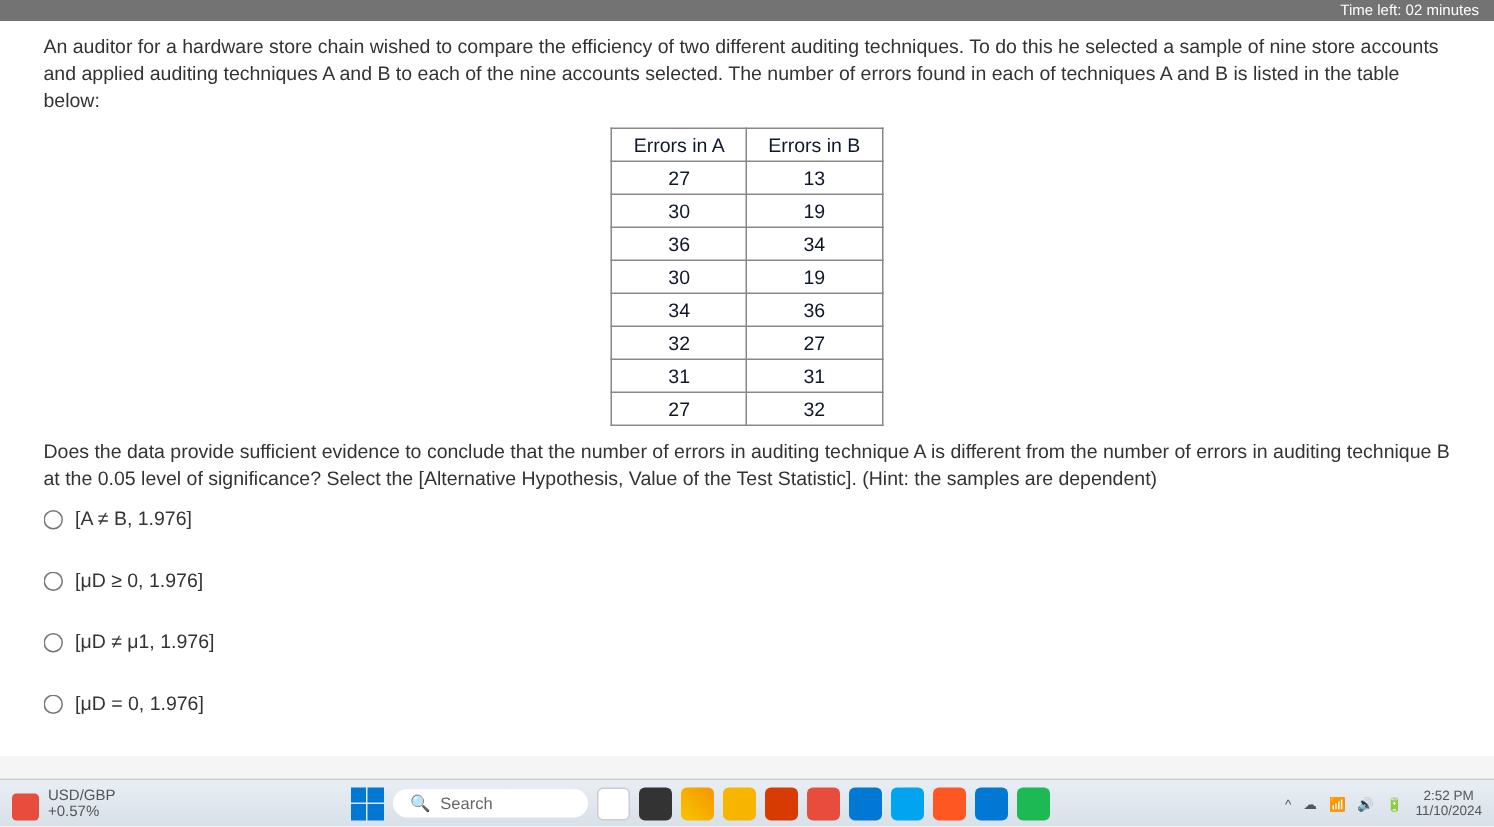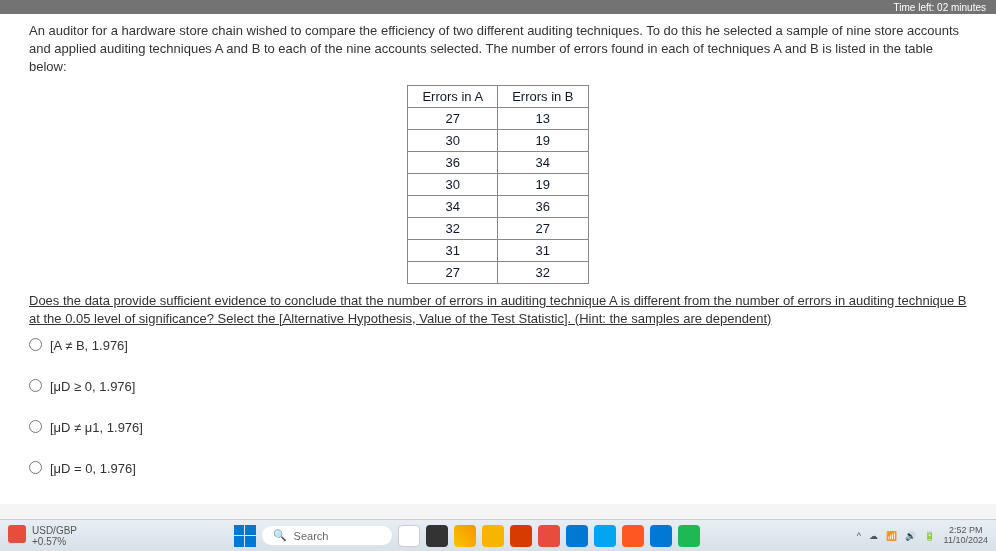--- a/index.html
+++ b/index.html
@@ -41,28 +41,27 @@
       text-align: center;
       font-weight: normal;
       color: #0f172a;
       font-size: 13px;
     }
     .data-table th { font-weight: normal; }
     .question-text {
       color: #333;
       line-height: 1.4;
       margin-top: 8px;
-      text-decoration: underline;
     }
     .options {
       margin-top: 4px;
     }
     .option {
       display: flex;
-      align-items: flex-start;
+      align-items: flex-end;
       padding: 6px 0;
       margin: 14px 0;
       color: #333;
     }
     .option:first-child { margin-top: 0; }
     .option input[type="radio"] {
       margin-right: 8px;
     }
     .taskbar {
       position: absolute;
@@ -71,21 +70,21 @@
       right: 0;
       height: 32px;
       background: linear-gradient(to top, #d8e0e8, #e8eef4);
       display: flex;
       align-items: center;
       padding: 0 8px;
       border-top: 1px solid #ccc;
     }
     .widget-left {
       display: flex;
-      align-items: flex-start;
+      align-items: flex-end;
       gap: 6px;
       font-size: 10px;
       color: #555;
     }
     .widget-icon {
       width: 18px; height: 18px;
       background: #e74c3c;
       border-radius: 3px;
     }
     .taskbar-center {

